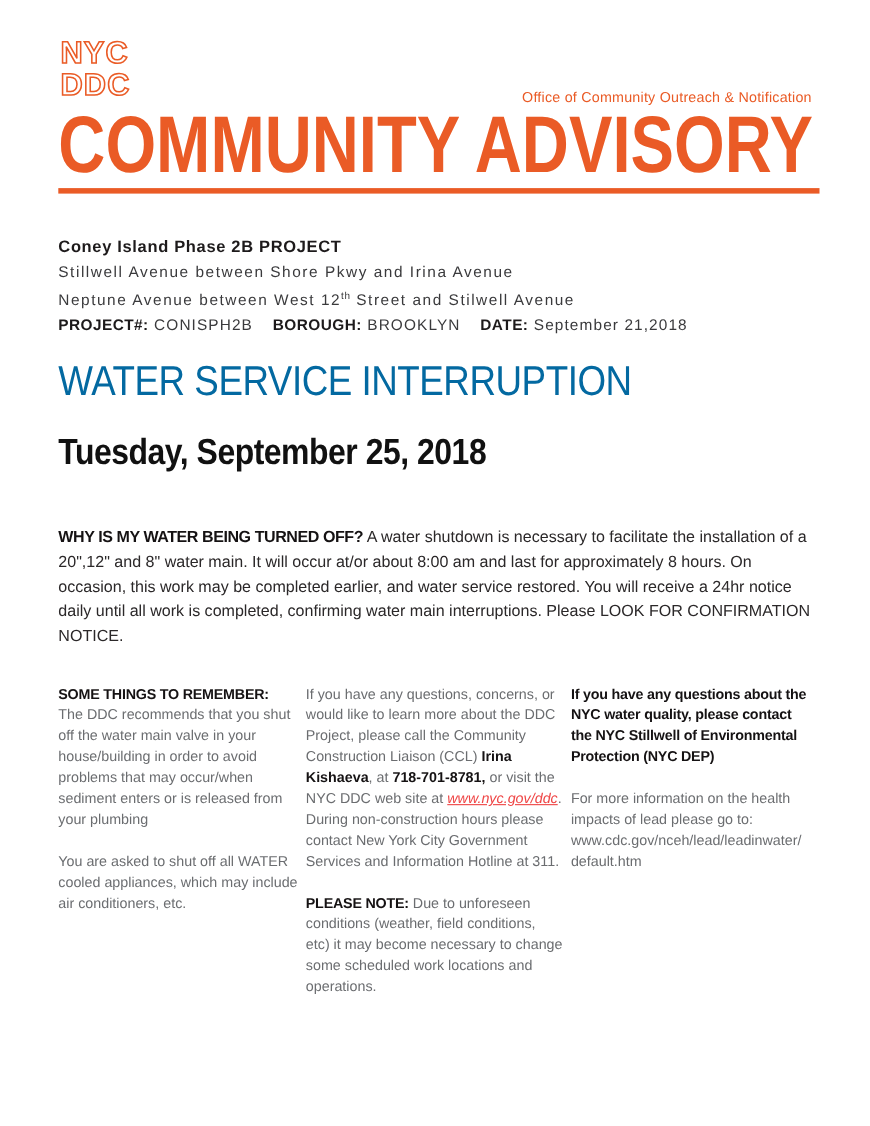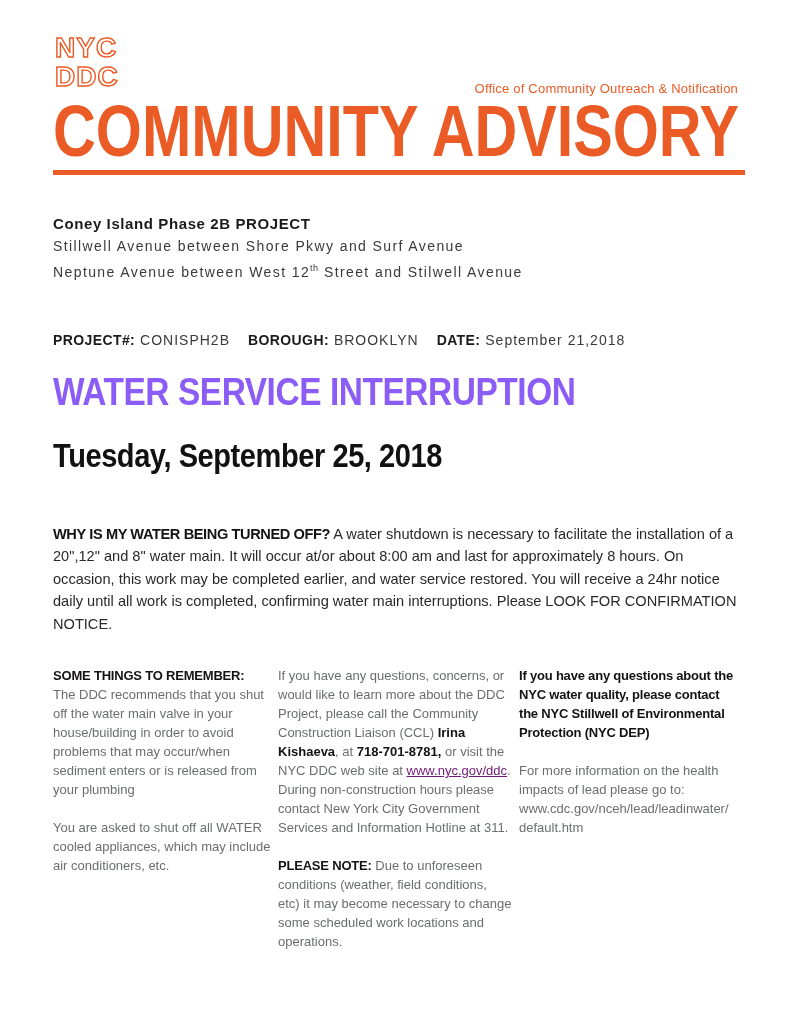--- a/index.html
+++ b/index.html
@@ -31,27 +31,27 @@
   .banner-wrap { margin-top: 5px; }
   .banner-rule {
     width: 692px; height: 5px; background: #ea5b26; margin-top: 3px;
   }
 
   
   .project-block { margin-top: 38px; font-size: 14px; line-height: 22px; color: #2d2a2b; }
   .project-name { font-weight: bold; font-size: 15px; letter-spacing: 0.6px; color: #1d1a1b; }
   .addr { letter-spacing: 1.4px; color: #3a3a3c; }
   .addr sup { font-size: 9px; letter-spacing: 0.5px; }
-  .meta-line { letter-spacing: 1px; color: #3a3a3c; margin-top: 46px; }
+  .meta-line { letter-spacing: 1px; color: #3a3a3c; }
   .meta-label { font-weight: bold; letter-spacing: 0.4px; color: #1d1a1b; }
   .meta-gap { display: inline-block; width: 18px; }
 
   
   .condensed { display: inline-block; transform: scaleX(0.88); transform-origin: left center; white-space: nowrap; }
-  .adv-title { margin-top: 20px; font-size: 38px; font-weight: bold; color: #8b5cf6; letter-spacing: -0.5px; }
+  .adv-title { margin-top: 20px; font-size: 38px; font-weight: normal; color: #0369a1; letter-spacing: -0.5px; }
   .adv-subtitle { margin-top: 9px; font-size: 25px; font-weight: bold; color: #111; letter-spacing: -0.3px; }
   .adv-dates { margin-top: 22px; font-size: 33px; font-weight: bold; color: #111; line-height: 39px; letter-spacing: -0.5px; }
 
   
   .why-para {
     margin-top: 48px; width: 688px;
     font-size: 14.6px; line-height: 22.5px; color: #2b2829;
   }
   .why-label { font-weight: bold; letter-spacing: -0.4px; color: #151213; }
 
@@ -61,21 +61,21 @@
     display: flex; justify-content: space-between;
     width: 688px;
   }
   .col { font-size: 13px; line-height: 19px; color: #6b6d70; }
   .col-left  { width: 218px; }
   .col-mid   { width: 234px; }
   .col-right { width: 222px; }
   .col p { margin-bottom: 19px; }
   .col-head { font-weight: bold; color: #151213; letter-spacing: -0.2px; }
   .bold-inline { font-weight: bold; color: #151213; }
-  .link { color: #701a75; text-decoration: underline; }
+  .link { color: #ef4444; text-decoration: underline; font-style: italic; }
 </style>
 </head>
 <body>
 
 <div class="page">
 
   <div class="header-row">
     <svg class="logo-svg" width="84" height="64" viewBox="0 0 84 64">
       <text x="2" y="27" font-family="Liberation Sans, sans-serif" font-size="28" font-weight="bold" fill="none" stroke="#ea5b26" stroke-width="1.4" letter-spacing="1">NYC</text>
       <text x="2" y="56" font-family="Liberation Sans, sans-serif" font-size="28" font-weight="bold" fill="none" stroke="#ea5b26" stroke-width="1.4" letter-spacing="1">DDC</text>
@@ -85,21 +85,21 @@
 
   <div class="banner-wrap">
     <svg width="688" height="62" viewBox="0 0 688 62">
       <text x="0" y="55" textLength="686" lengthAdjust="spacingAndGlyphs" font-family="Liberation Sans, sans-serif" font-size="73" font-weight="bold" fill="#ea5b26">COMMUNITY ADVISORY</text>
     </svg>
     <div class="banner-rule"></div>
   </div>
 
   <div class="project-block">
     <div class="project-name">Coney Island Phase 2B PROJECT</div>
-    <div class="addr">Stillwell Avenue between Shore Pkwy and Surf Avenue</div>
+    <div class="addr">Stillwell Avenue between Shore Pkwy and Irina Avenue</div>
     <div class="addr"><span>Neptune Avenue between West 12</span><sup>th</sup><span> Street and Stilwell Avenue</span></div>
     <div class="meta-line"><span class="meta-label">PROJECT#:</span> <span>CONISPH2B</span><span class="meta-gap"></span><span class="meta-label">BOROUGH:</span> <span>BROOKLYN</span><span class="meta-gap"></span><span class="meta-label">DATE:</span> <span>September 21,2018</span></div>
   </div>
 
   <div class="adv-title"><span class="condensed">WATER SERVICE INTERRUPTION</span></div>
   <div class="adv-dates">
     <div><span class="condensed">Tuesday, September 25, 2018</span></div>
   </div>
 
   <div class="why-para"><span class="why-label">WHY IS MY WATER BEING TURNED OFF?</span><span> A water shutdown is necessary to facilitate the installation of a 20",12" and 8" water main. It will occur at/or about 8:00 am and last for approximately 8 hours. On occasion, this work may be completed earlier, and water service restored. You will receive a 24hr notice daily until all work is completed, confirming water main interruptions. Please LOOK FOR CONFIRMATION NOTICE.</span></div>

